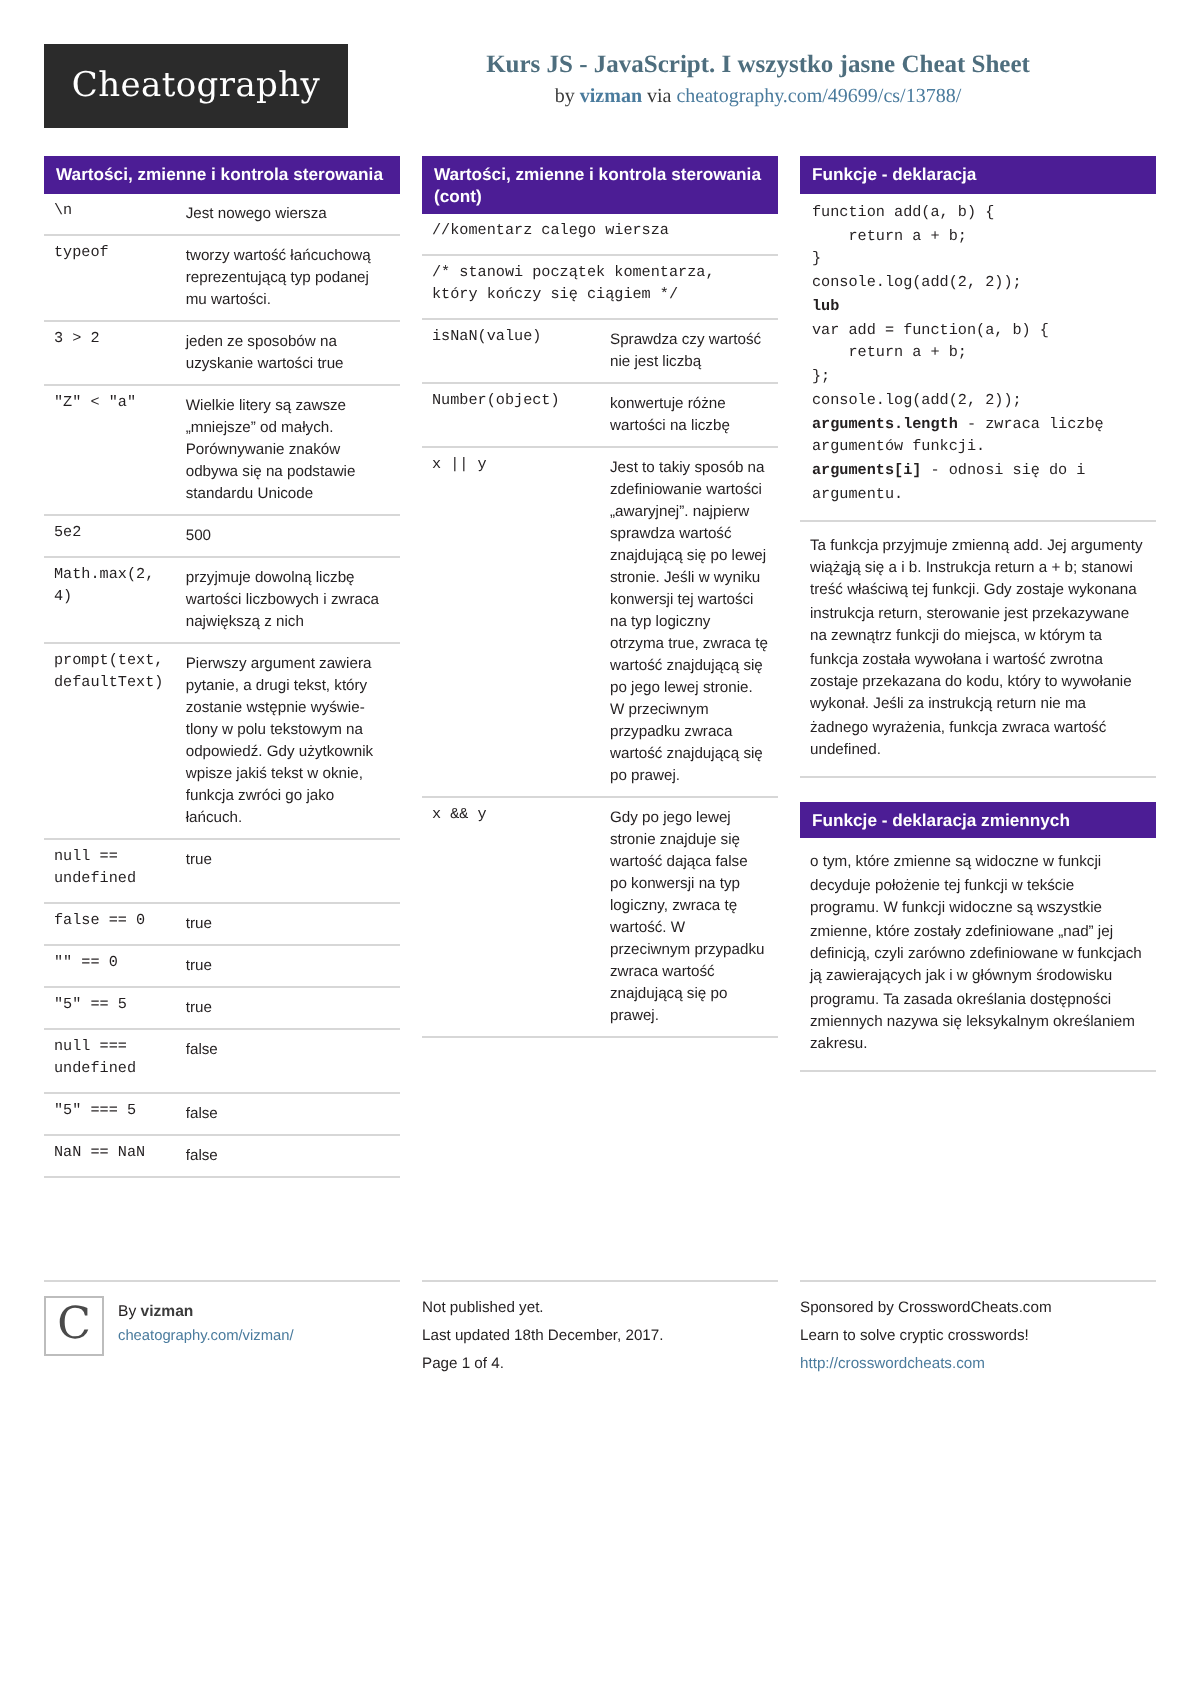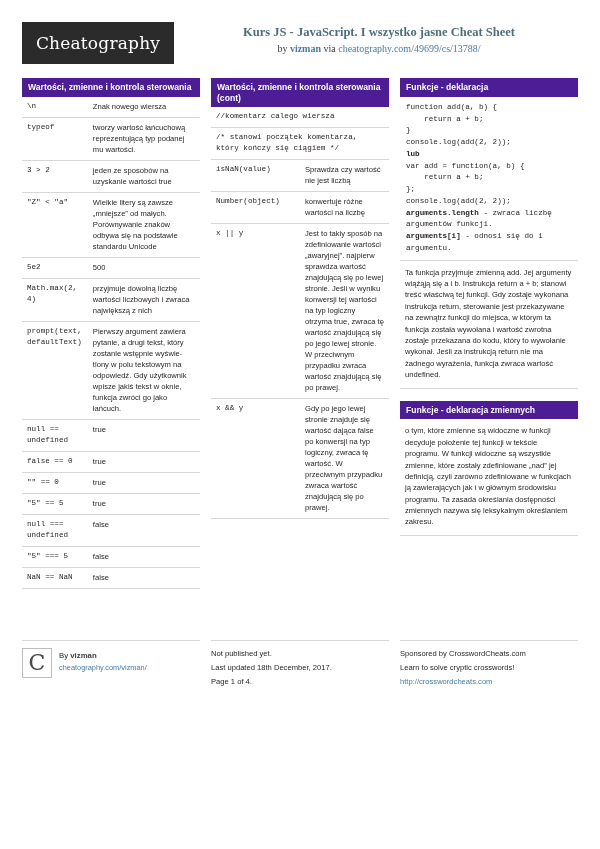--- a/index.html
+++ b/index.html
@@ -156,21 +156,21 @@
 
   <div class="columns">
 
     <div class="col">
       <div class="card">
         <div class="card-title">Wartości, zmienne i kontrola sterowania</div>
         <table class="kv">
           <tbody>
               <tr>
                 <td class="k mono">\n</td>
-                <td class="v">Znak nowego wiersza</td>
+                <td class="v">Jest nowego wiersza</td>
               </tr>
           <tr>
                 <td class="k mono">typeof</td>
                 <td class="v">tworzy wartość łańcuchową reprezentującą typ podanej mu wartości.</td>
               </tr>
           <tr>
                 <td class="k mono">3 &gt; 2</td>
                 <td class="v">jeden ze sposobów na uzyskanie wartości true</td>
               </tr>
           <tr>

